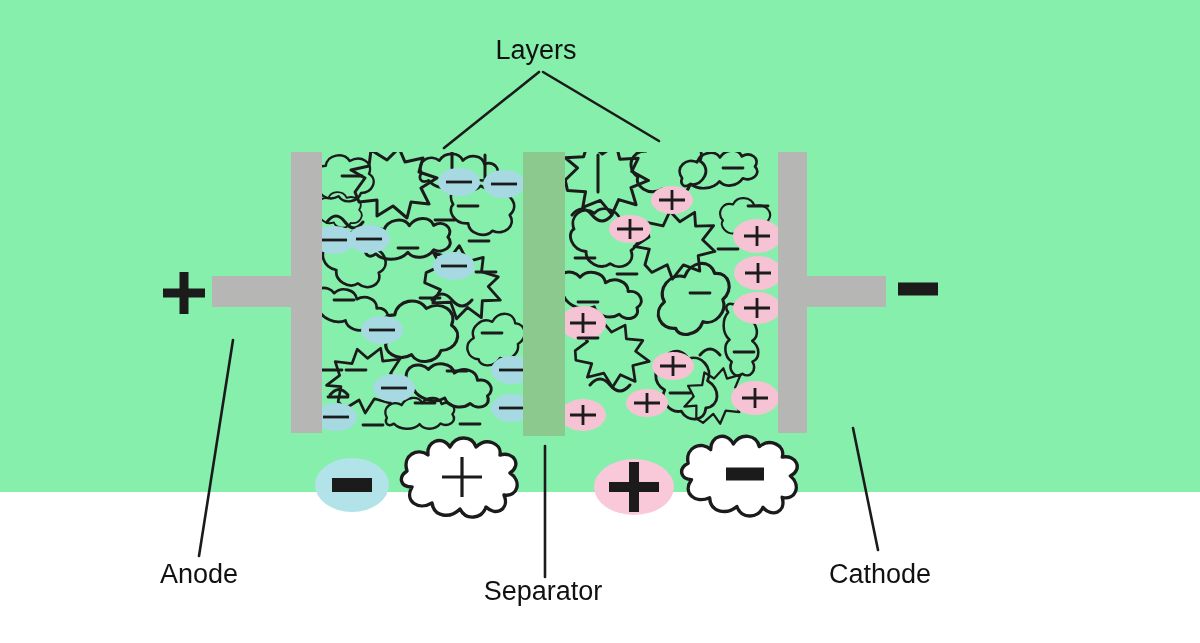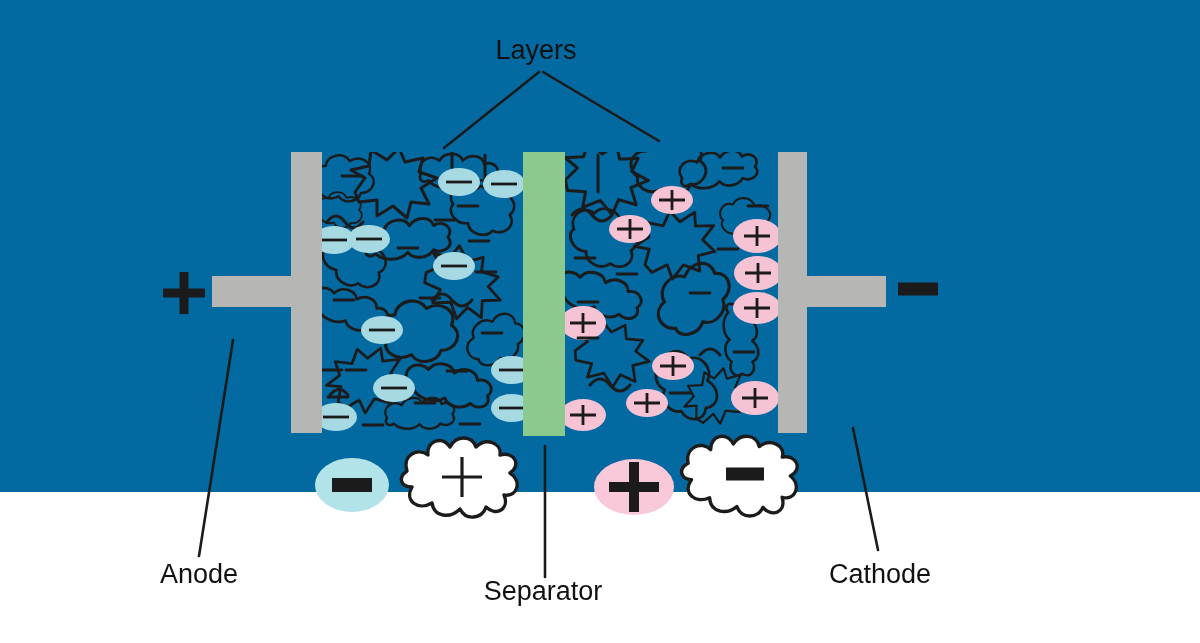--- a/index.html
+++ b/index.html
@@ -8,21 +8,21 @@
     background: #ffffff;
     width: 1200px;
     height: 643px;
     overflow: hidden;
     font-family: "Liberation Sans", sans-serif;
   }
   #stage {
     position: relative;
     width: 1200px;
     height: 492px;
-    background: #0369a1;
+    background: #86efac;
   }
   svg text {
     font-family: "Liberation Sans", sans-serif;
     fill: #111111;
   }
   .label-text { font-size: 27px; }
   .sq {
     fill: none;
     stroke: #1b1b1b;
     stroke-width: 3;

